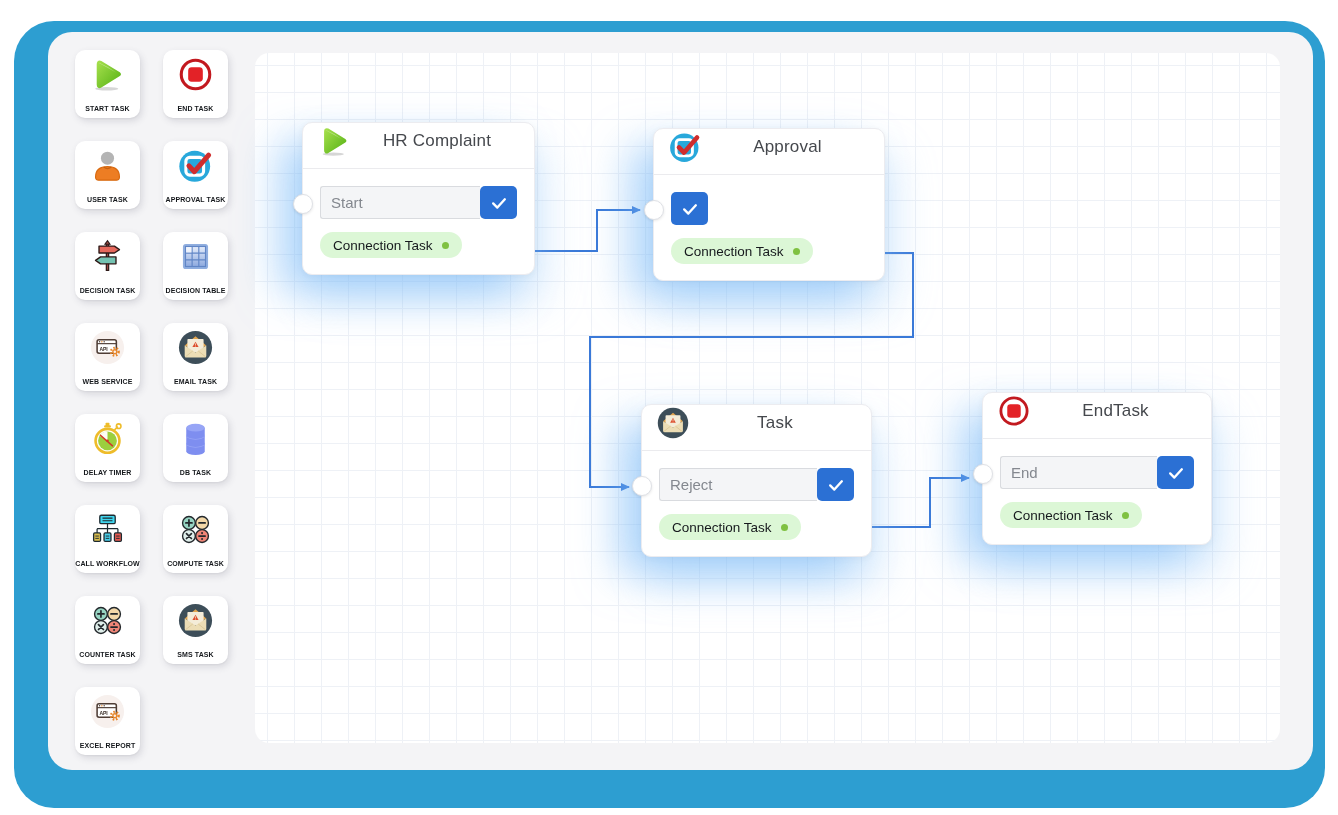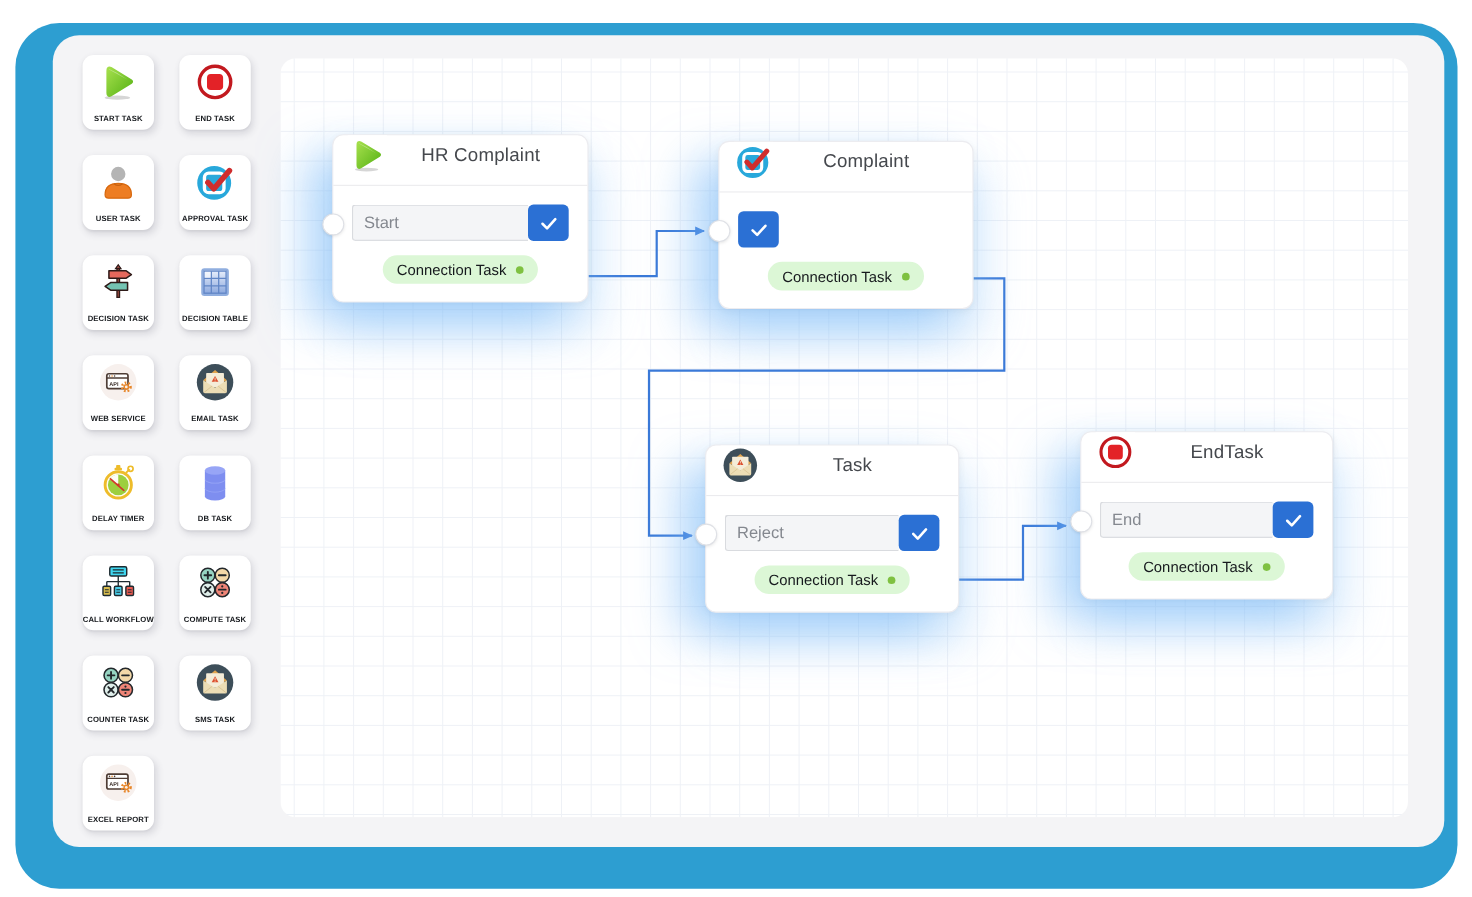--- a/index.html
+++ b/index.html
@@ -44,21 +44,21 @@
   .node-header .nic { width:36px; height:36px; flex:0 0 36px; display:flex; align-items:center; justify-content:center; background:#fff; }
   .node-header .nic svg { width:34px; height:34px; }
   .node-title { flex:1; text-align:center; font-size:17px; color:#45484d; letter-spacing:0.2px; }
   .field-row { display:flex; margin:17px 17px 0 17px; height:27px; }
   .field { flex:1; min-width:0; height:33px; background:#f4f5f7; border:1px solid #d9dbdf;
            border-right:none; border-radius:3px 0 0 3px; padding:0 10px; font-size:15px;
            color:#84888f; font-family:"Liberation Sans", sans-serif; outline:none; }
   .check-btn { width:37px; height:33px; flex:0 0 37px; background:#2b70d4; border:none;
                border-radius:5px; display:flex; align-items:center; justify-content:center; cursor:pointer; }
   .check-btn svg { width:20px; height:20px; }
-  .badge-row { display:flex; justify-content:center; margin:19px 17px 0 17px; }
+  .badge-row { display:flex; justify-content:flex-start; margin:19px 17px 0 17px; }
   .badge { display:inline-flex; align-items:center; gap:9px; height:26px; padding:0 13px;
            background:#dcf7d6; border-radius:13px; font-size:13.5px; color:#16191d; cursor:pointer; }
   .badge .dot { width:7px; height:7px; border-radius:50%; background:#7fc141; }
   .port { position:absolute; left:-10px; top:71px; width:20px; height:20px; border-radius:50%;
           background:#fff; border:1.5px solid #dfe1e6; box-shadow:0 1px 3px rgba(0,0,0,0.10); cursor:crosshair; }
 </style>
 </head>
 <body>
 
 <svg width="0" height="0" style="position:absolute" aria-hidden="true">
@@ -357,21 +357,21 @@
   </div>
 
   <div class="node" style="left:653px; top:128px; width:232px;">
     <span class="port"></span>
     <div class="node-header">
       <span class="nic">
           <svg>
             <use href="#sym-approval"></use>
           </svg>
         </span>
-      <span class="node-title">Complaint</span>
+      <span class="node-title">Approval</span>
     </div>
     <div class="field-row">
       <button class="check-btn">
         <svg>
             <use href="#sym-check"></use>
           </svg>
       </button>
     </div>
     <div class="badge-row">
       <span class="badge">

